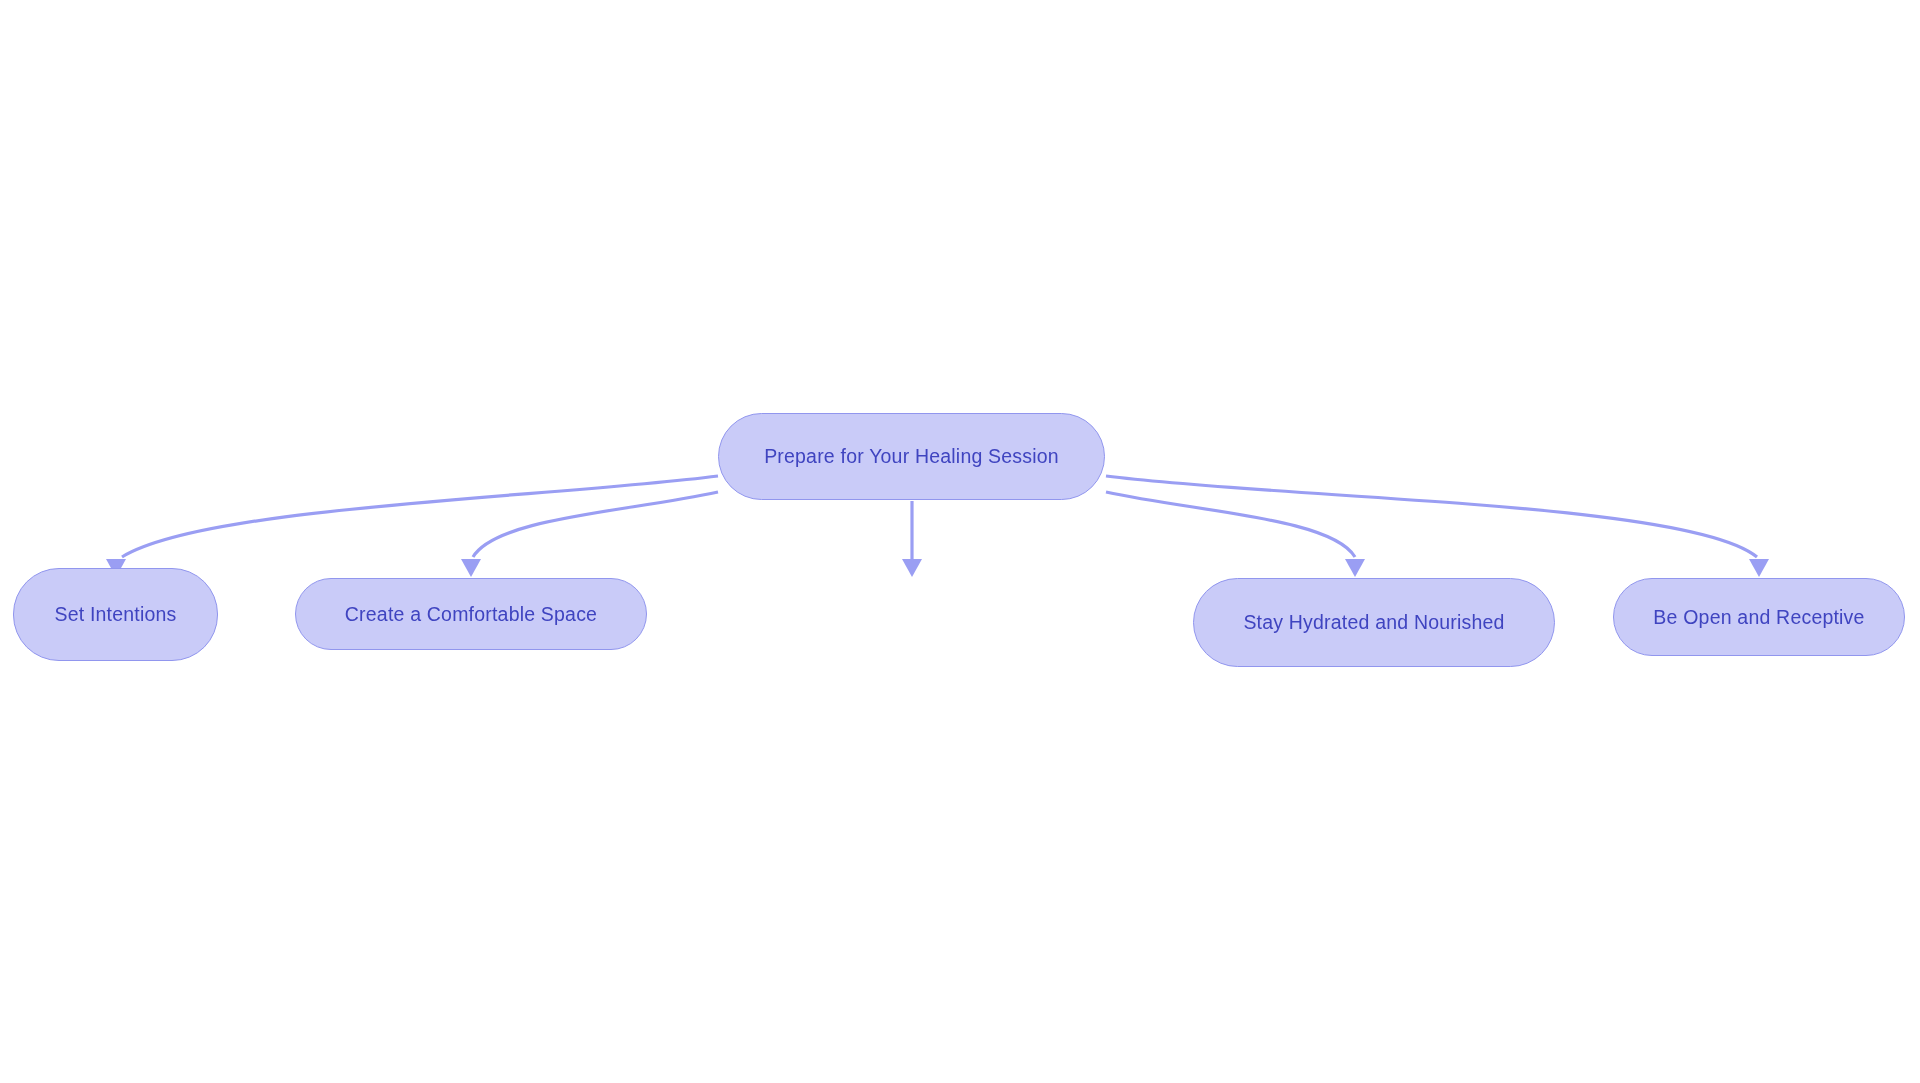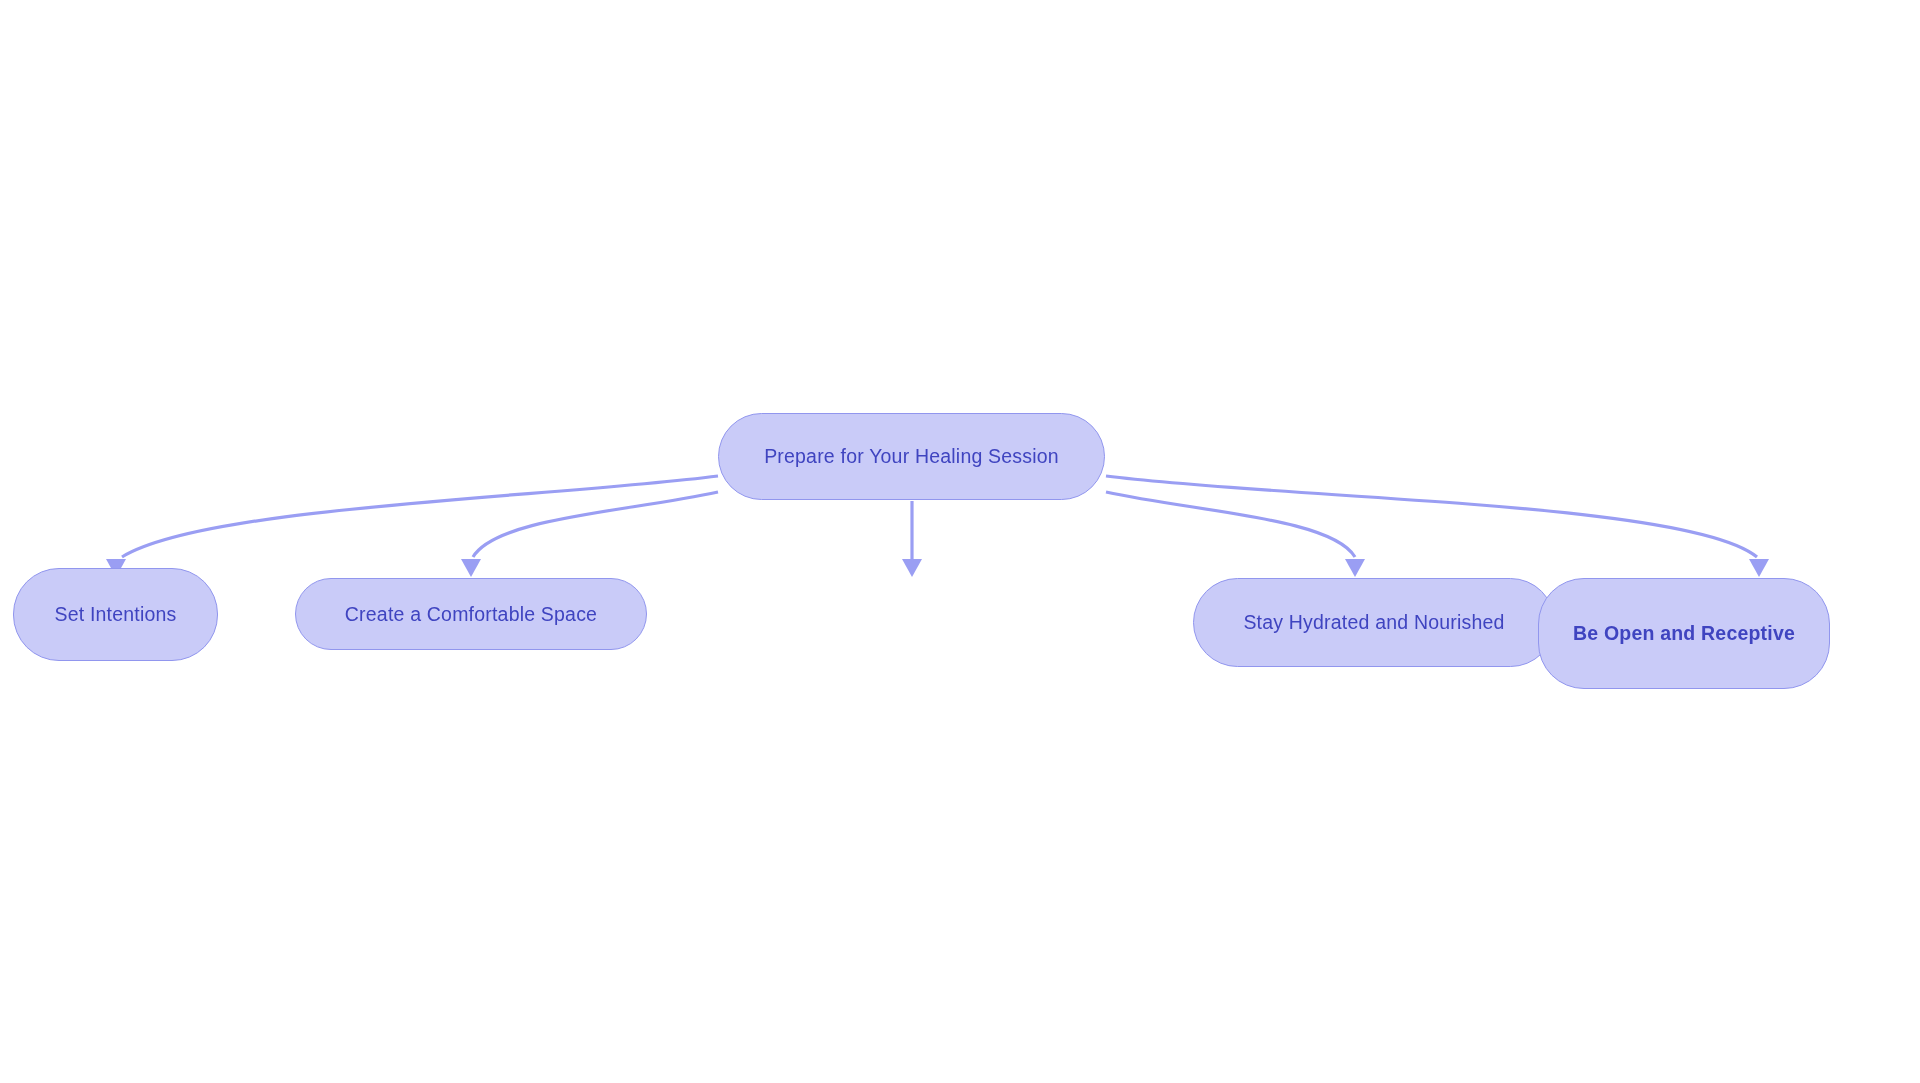--- a/index.html
+++ b/index.html
@@ -51,21 +51,21 @@
     font-size: 19.5px;
     letter-spacing: 0.2px;
     text-align: center;
     white-space: nowrap;
   }
   .node-root  { left: 718px;  top: 413px; width: 387px; height: 87px; }
   .node-c1    { left: 13px;   top: 568px; width: 205px; height: 93px; }
   .node-c2    { left: 295px;  top: 578px; width: 352px; height: 72px; }
   .node-c3    { left: 723px;  top: 578px; width: 379px; height: 89px; }
   .node-c4    { left: 1193px; top: 578px; width: 362px; height: 89px; }
-  .node-c5    { left: 1538px; top: 578px; width: 292px; height: 111px; font-weight: bold; }
+  .node-c5    { left: 1613px; top: 578px; width: 292px; height: 78px; }
 </style>
 </head>
 <body>
 
 <div class="canvas">
 
   <svg class="edges-svg" viewBox="0 0 1920 1083" aria-hidden="true">
     <path class="edge" d="M 718 476 C 545 498, 205 506, 122 557"></path>
     <polygon class="arrowhead" points="106,559 126,559 116,577"></polygon>
 

